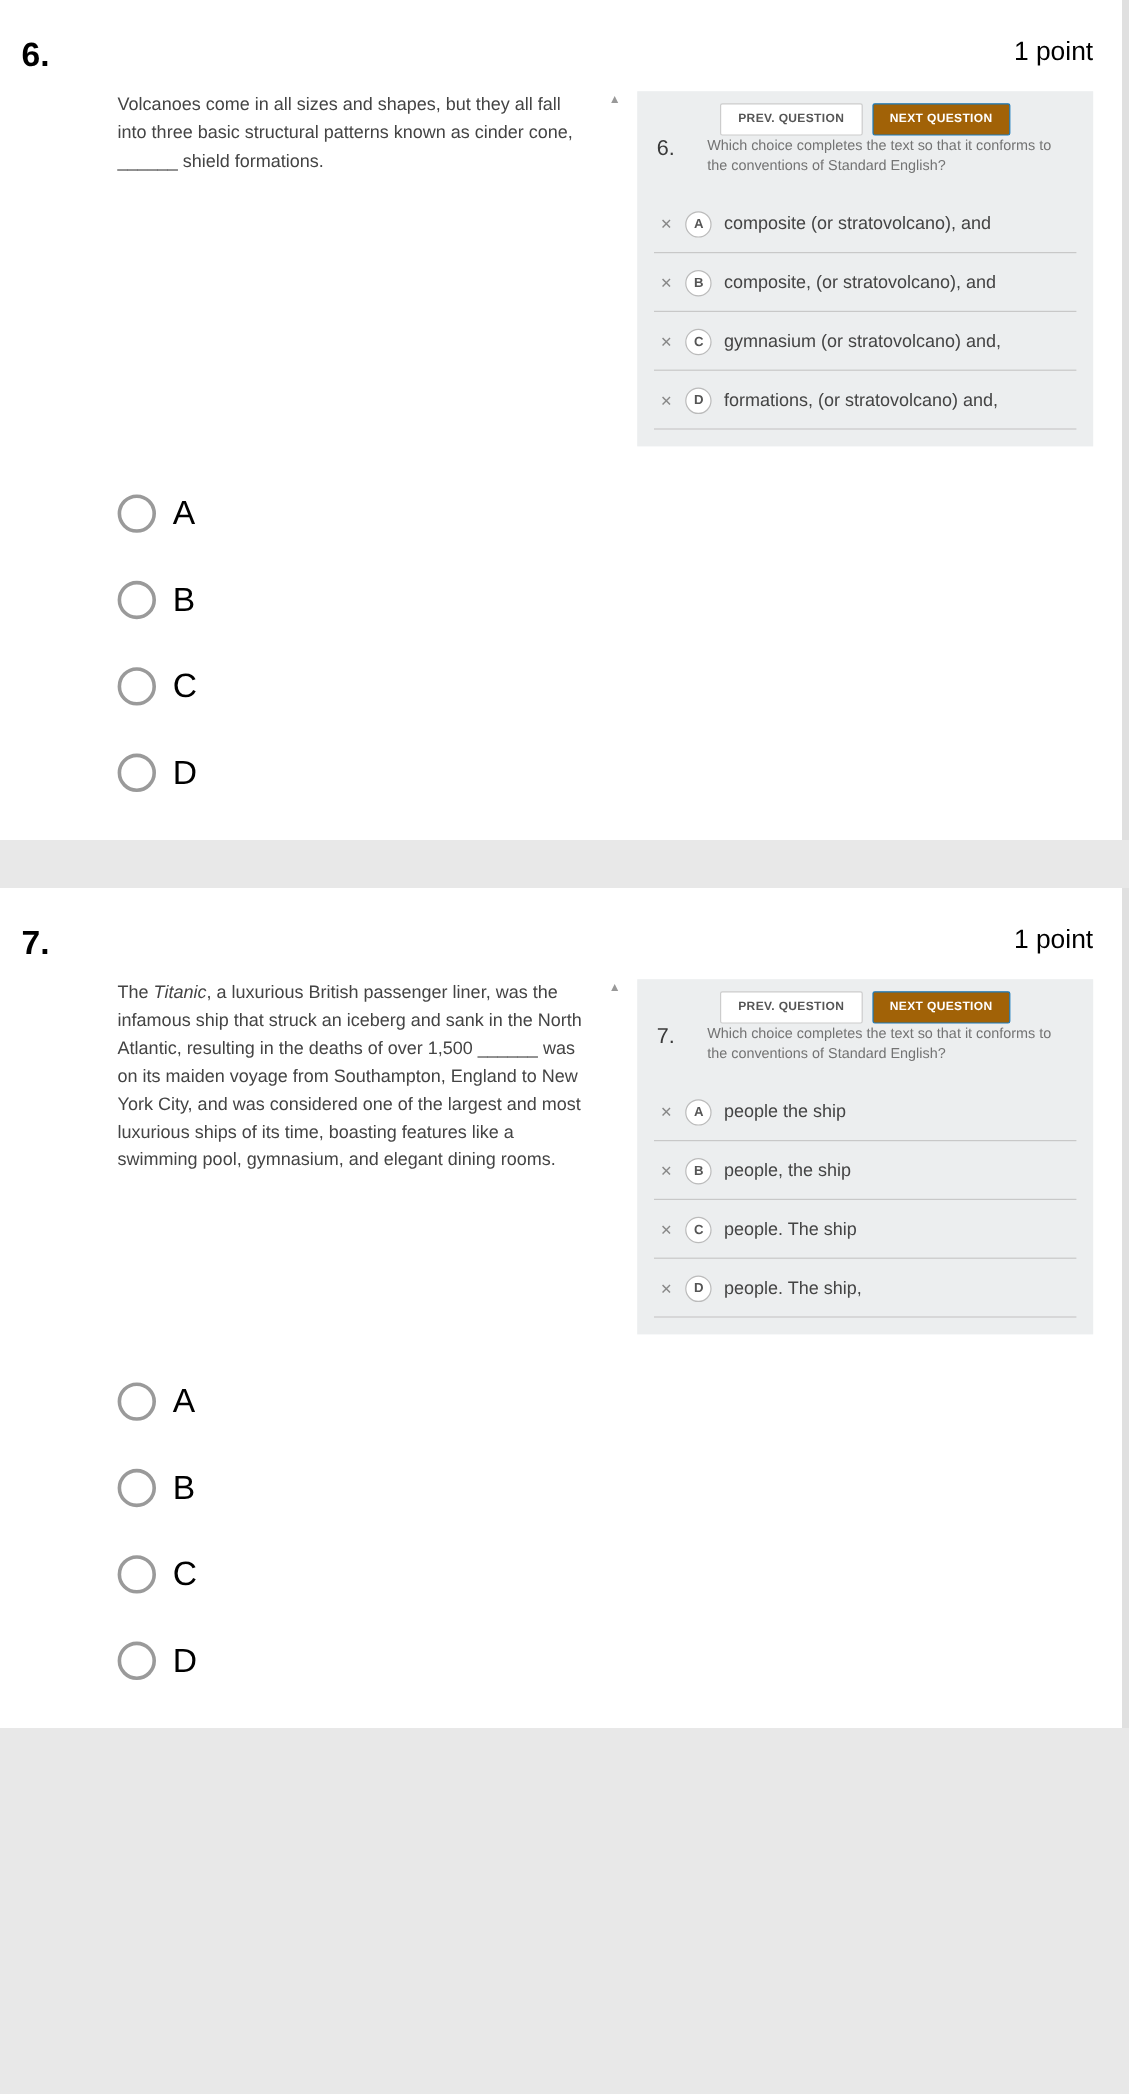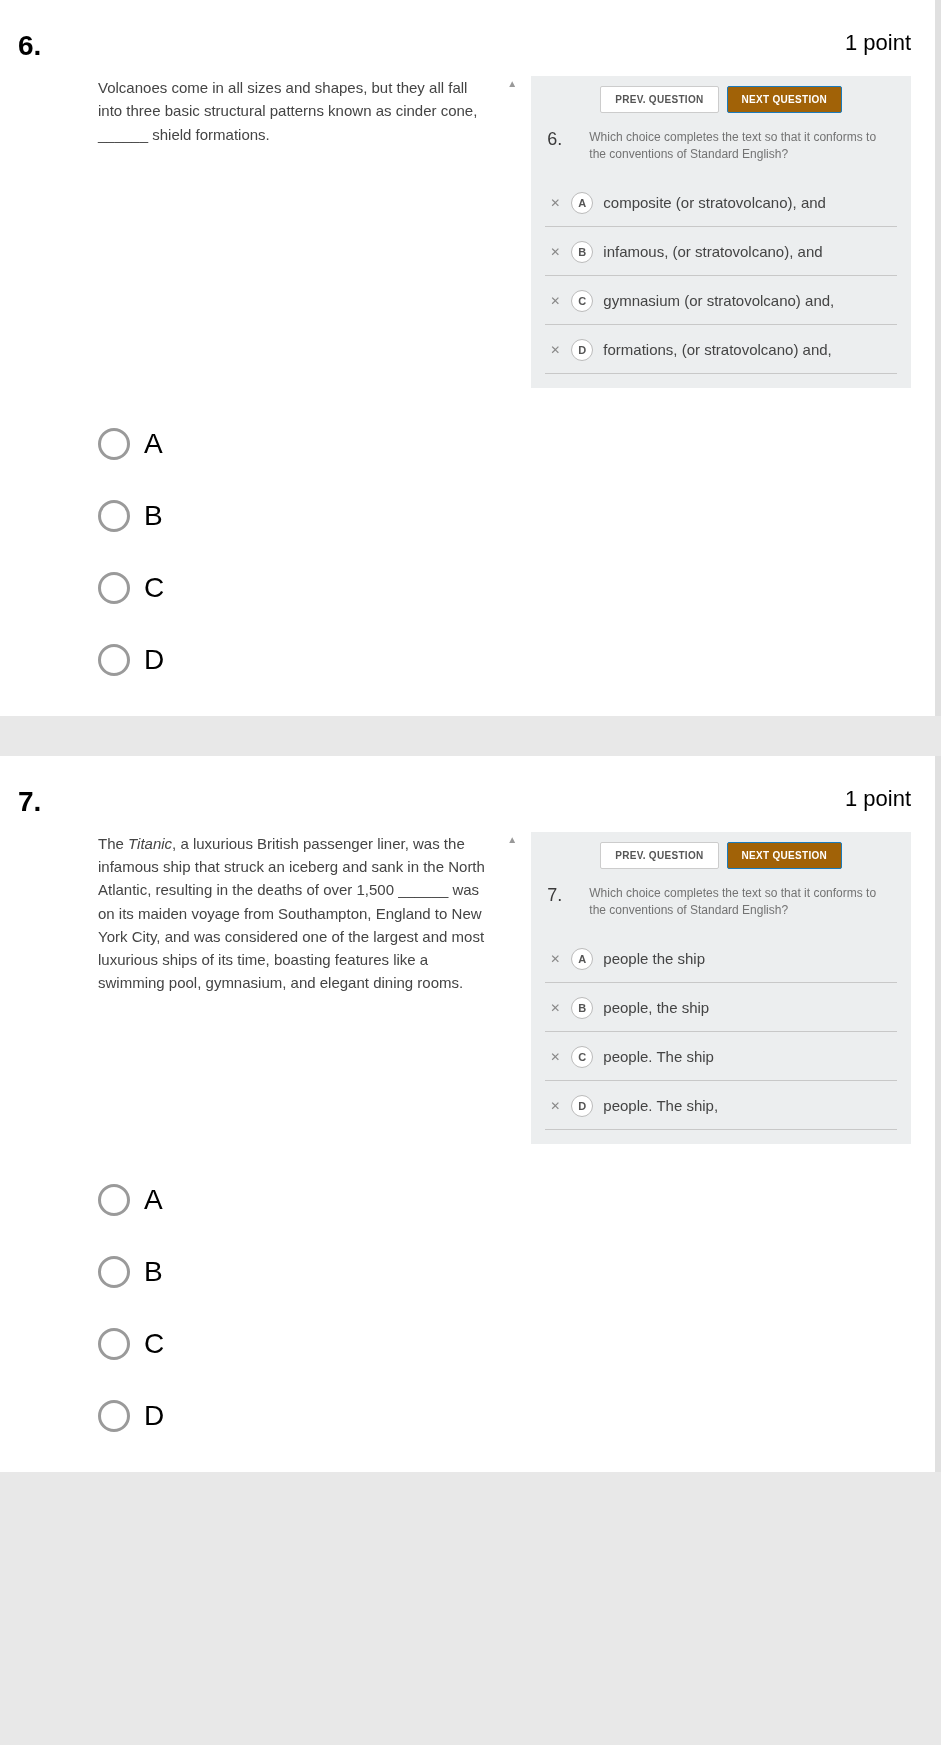--- a/index.html
+++ b/index.html
@@ -55,21 +55,21 @@
   }
   .panel-col {
     flex: 1 1 48%;
     background: #eceeef;
     padding: 8px 8px 14px 8px;
   }
   .panel-buttons {
     display: flex;
     gap: 8px;
     justify-content: center;
-    margin-bottom: 16px;
+    margin-bottom: 0;
     padding-top: 2px;
   }
   .btn {
     font-size: 10px;
     font-weight: 700;
     padding: 7px 14px;
     border-radius: 2px;
     cursor: pointer;
     border: 1px solid #ccc;
     background: #fff;
@@ -175,21 +175,21 @@
         <div class="panel-q-text">Which choice completes the text so that it conforms to the conventions of Standard English?</div>
       </div>
       <div class="opt-row">
         <span class="opt-x">✕</span>
         <span class="opt-letter">A</span>
         <span class="opt-text">composite (or stratovolcano), and</span>
       </div>
       <div class="opt-row">
         <span class="opt-x">✕</span>
         <span class="opt-letter">B</span>
-        <span class="opt-text">infamous, (or stratovolcano), and</span>
+        <span class="opt-text">composite, (or stratovolcano), and</span>
       </div>
       <div class="opt-row">
         <span class="opt-x">✕</span>
         <span class="opt-letter">C</span>
         <span class="opt-text">gymnasium (or stratovolcano) and,</span>
       </div>
       <div class="opt-row">
         <span class="opt-x">✕</span>
         <span class="opt-letter">D</span>
         <span class="opt-text">formations, (or stratovolcano) and,</span>

